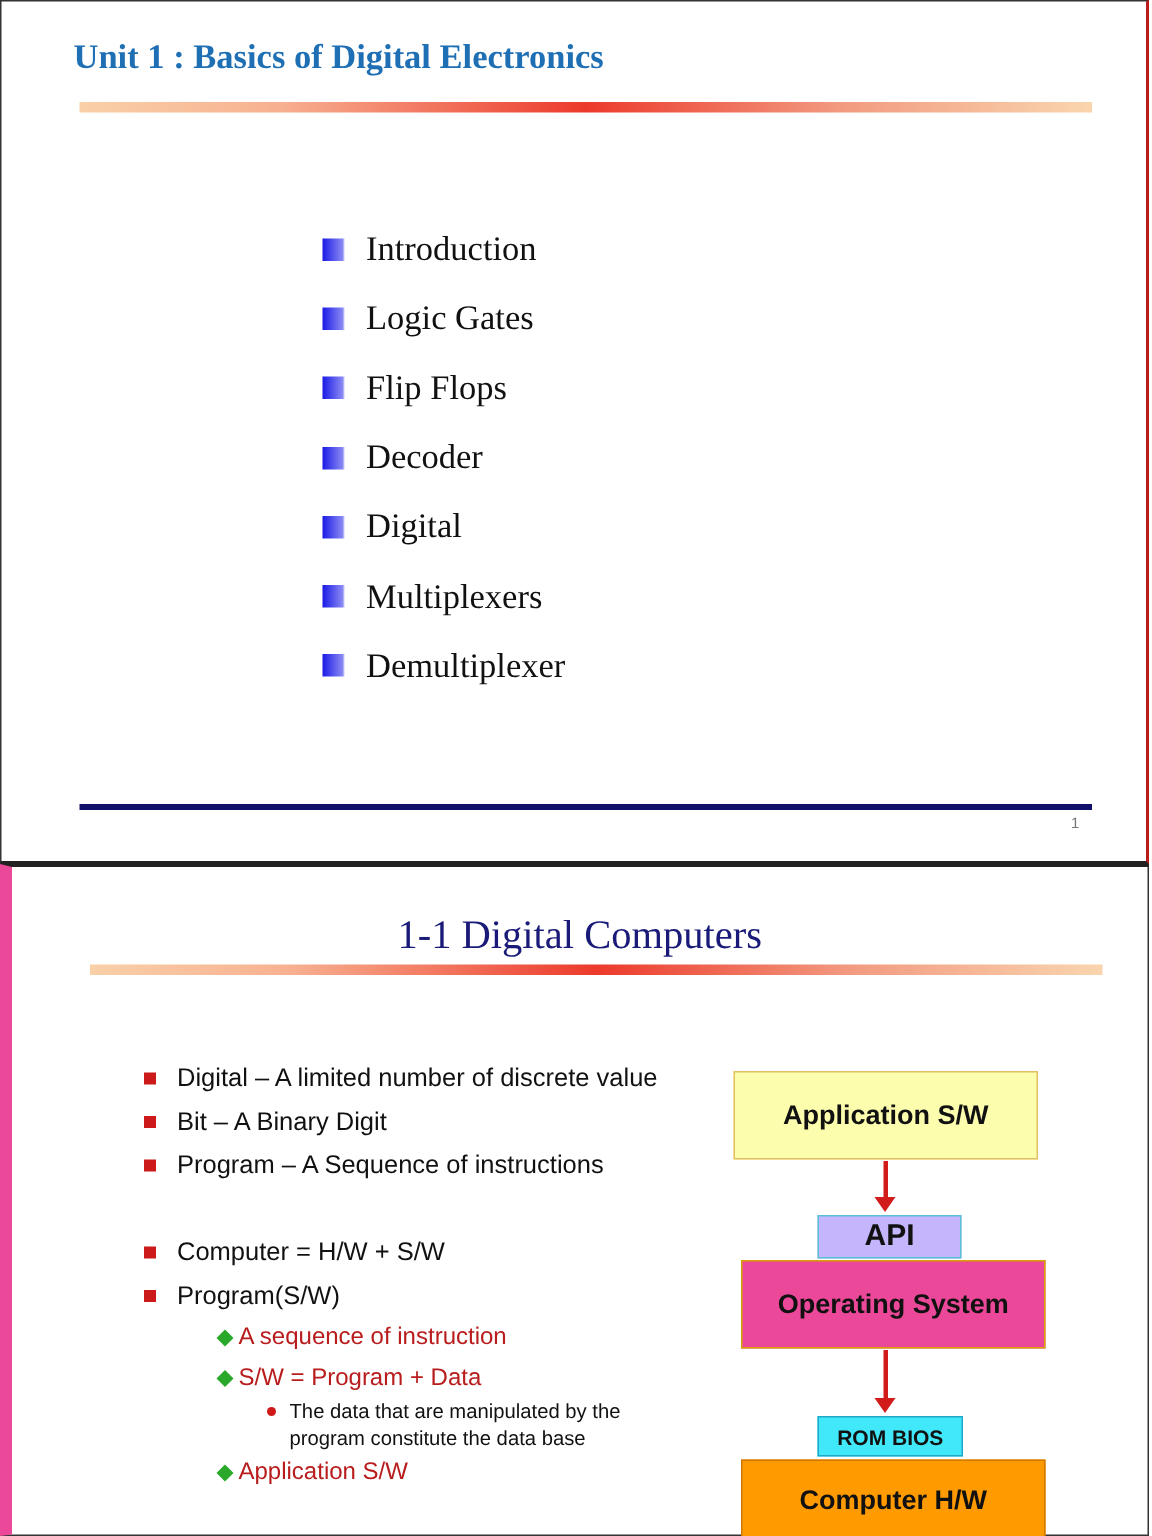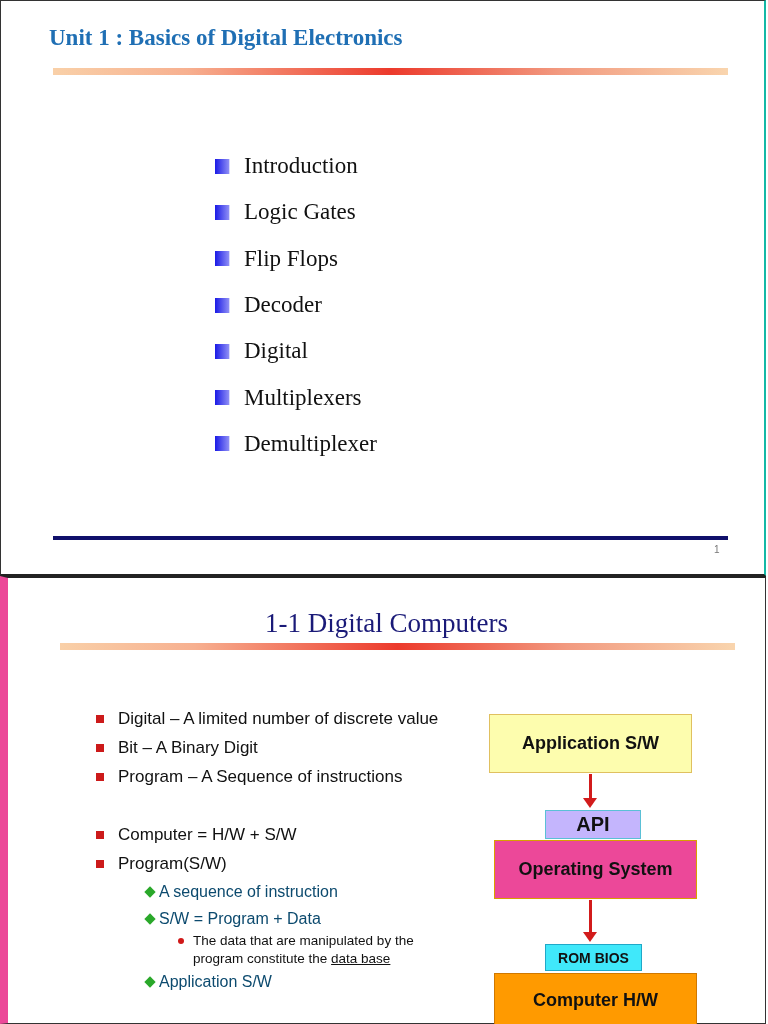--- a/index.html
+++ b/index.html
@@ -1,39 +1,39 @@
 <!DOCTYPE html>
 <html><head>
 <meta charset="utf-8">
 <style>
   html, body { margin:0; padding:0; }
   body { width:768px; height:1024px; background:#ffffff; position:relative; overflow:hidden; font-family:"Liberation Serif", serif; }
   .slide { position:absolute; left:0; width:766px; background:#fff; border:1px solid #333; box-sizing:border-box; }
-  #slide1 { top:0; height:576px; border-right:2px solid #14b8a6; border-bottom:2px solid #222; }
+  #slide1 { top:0; height:576px; border-right:2px solid #b91c1c; border-bottom:2px solid #222; }
   #slide2 { top:576px; height:448px; border-left:8px solid #ec4899; border-top:2px solid #222; }
   .s1-title { position:absolute; left:48px; top:24px; font-size:23px; font-weight:bold; color:#1f6fb4; font-family:"Liberation Serif", serif; }
   .grad-bar { position:absolute; left:52px; width:675px; height:7px;
     background:linear-gradient(to right, #f9d0a8 0%, #f7b090 20%, #ec3a2c 50%, #f29a80 75%, #f9d5ae 100%); }
   #bar1 { top:67px; }
   .bullets1 { position:absolute; left:214px; top:142px; list-style:none; margin:0; padding:0; }
   .bullets1 li { display:flex; align-items:center; height:46.3px; font-size:23px; color:#111; }
   .sq-blue { width:15px; height:15px; margin-right:14px; background:linear-gradient(to right, #1a1ae6, #8a8af5 90%, #ffffff); flex:none; }
   .footer-line { position:absolute; left:52px; top:535px; width:675px; height:4px; background:#10106b; }
   .page-num { position:absolute; left:713px; top:543px; font-size:10px; color:#777; font-family:"Liberation Sans", sans-serif; }
   .s2-title { position:absolute; left:0; width:100%; top:30px; text-align:center; font-size:27px; color:#1a1a78; font-family:"Liberation Serif", serif; }
   #bar2 { top:65px; }
   .s2-list { position:absolute; left:88px; top:126px; font-family:"Liberation Sans", sans-serif; color:#111; }
   .l1 { display:flex; align-items:center; font-size:17px; height:29px; }
   .sq-red { width:8px; height:8px; background:#cc1a1a; margin-right:14px; flex:none; }
   .gap { height:29px; }
-  .l2 { display:flex; align-items:center; font-size:16px; color:#0c4a6e; height:27px; margin-left:50px; }
+  .l2 { display:flex; align-items:center; font-size:16px; color:#b91c1c; height:27px; margin-left:50px; }
   .diamond { width:8px; height:8px; background:#2aa82a; transform:rotate(45deg); margin-right:5px; flex:none; }
   .l3 { display:flex; align-items:flex-start; font-size:13.5px; color:#111; margin-left:82px; line-height:18px; }
   .l3 .dot { width:6px; height:6px; border-radius:50%; background:#d01818; margin-right:9px; margin-top:6px; flex:none; }
-  .u { text-decoration:underline; }
+  .u { }
   .box { position:absolute; display:flex; align-items:center; justify-content:center; font-family:"Liberation Sans", sans-serif; font-weight:bold; color:#111; box-sizing:border-box; }
   #app-box { left:481px; top:136px; width:203px; height:59px; background:#fdfdae; border:1px solid #e0c060; font-size:18px; }
   #api-box { left:537px; top:232px; width:96px; height:29px; background:#c4b5fd; border:1px solid #5ac0d6; font-size:20px; }
   #os-box { left:486px; top:262px; width:203px; height:59px; background:#ec4899; border:1px solid #d8a000; font-size:18px; }
   #bios-box { left:537px; top:366px; width:97px; height:27px; background:#40e8fa; border:1px solid #20a8c8; font-size:14px; }
   #hw-box { left:486px; top:395px; width:203px; height:55px; background:#ff9a00; border:1px solid #d07800; font-size:18px; }
   .arrow { position:absolute; width:3px; background:#d21b1b; }
   .arrow::after { content:""; position:absolute; left:-6px; bottom:-8px; border-left:7.5px solid transparent; border-right:7.5px solid transparent; border-top:10px solid #d21b1b; }
   #arrow1 { left:581px; top:196px; height:26px; }
   #arrow2 { left:581px; top:322px; height:34px; }

